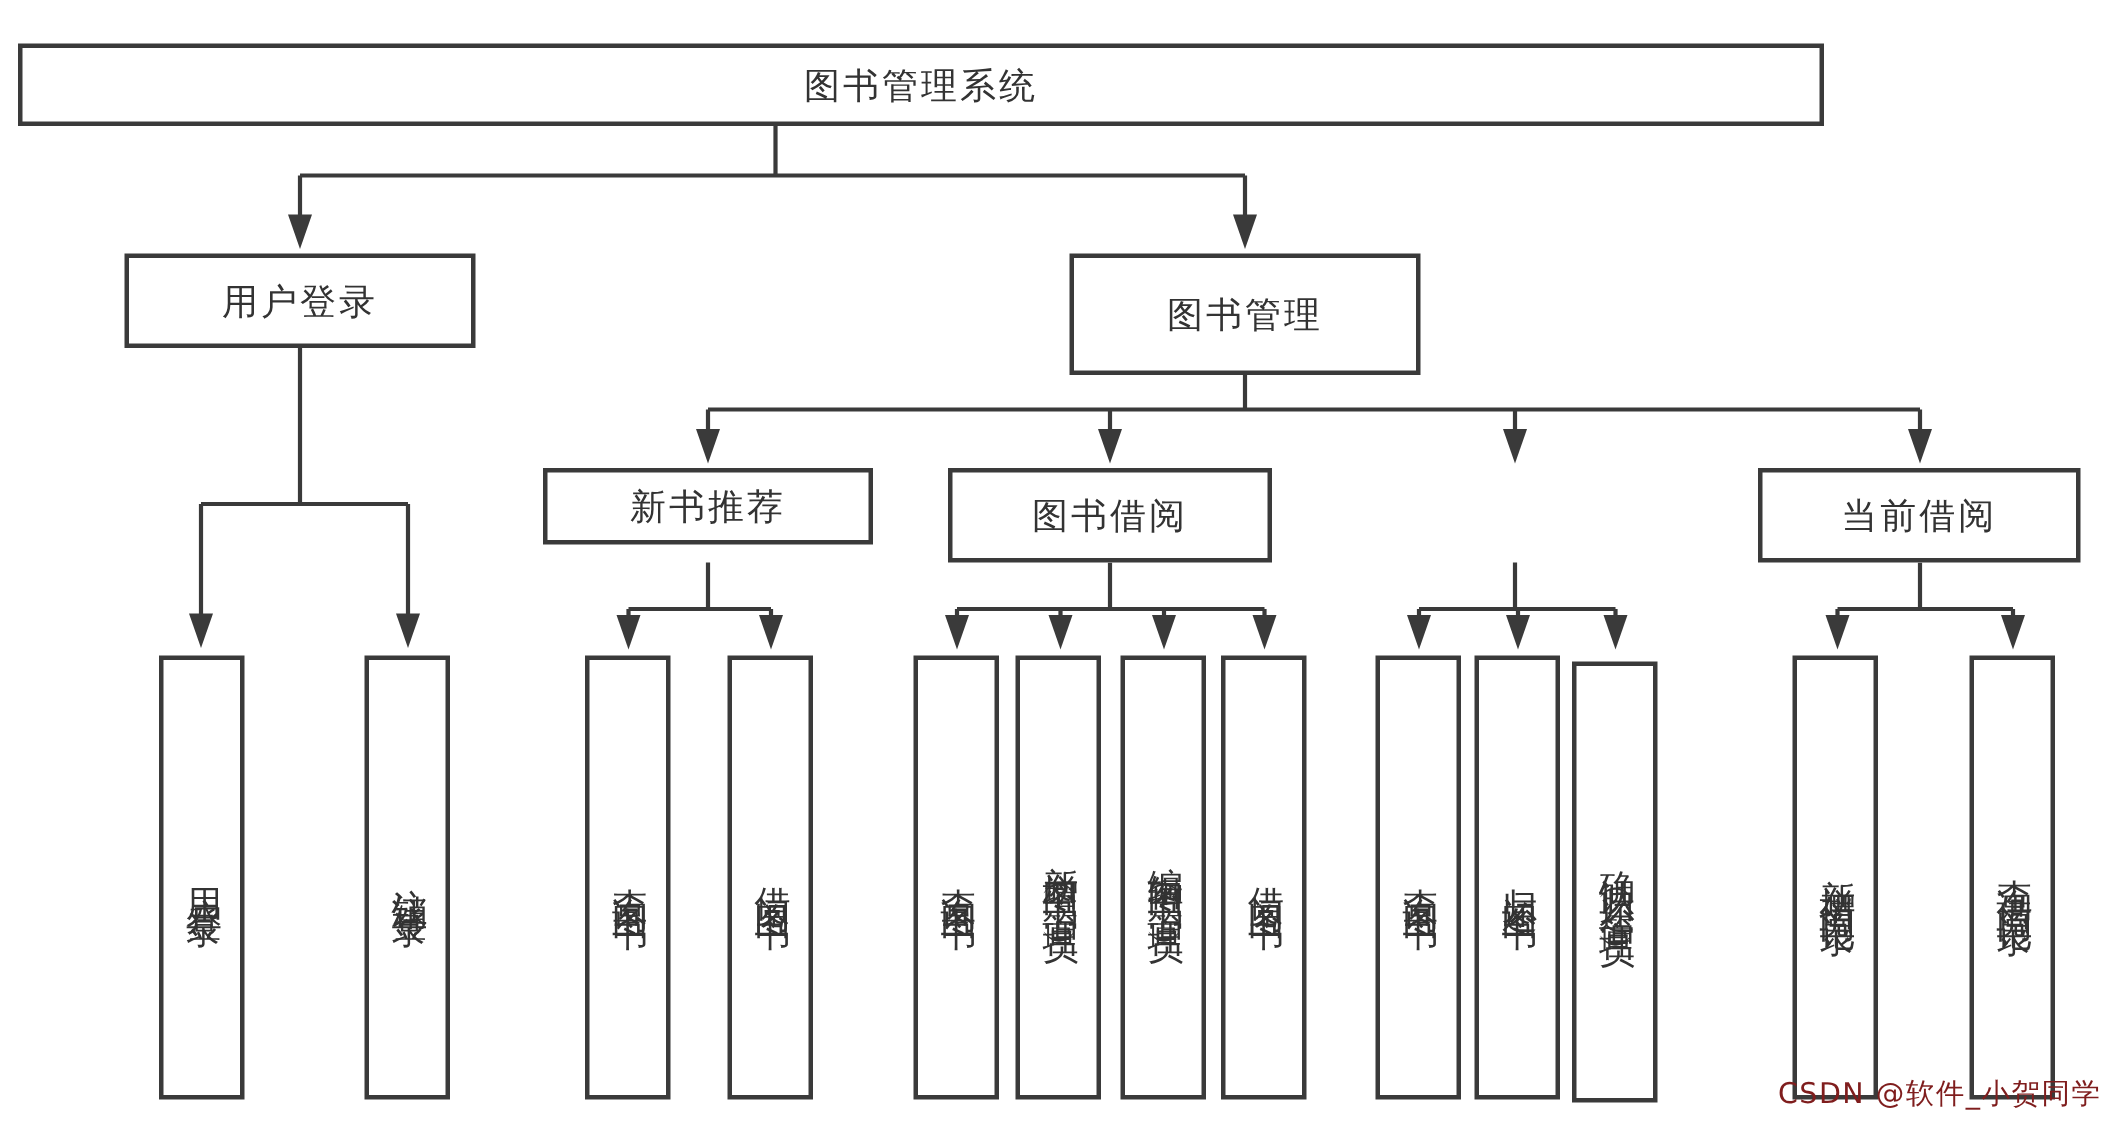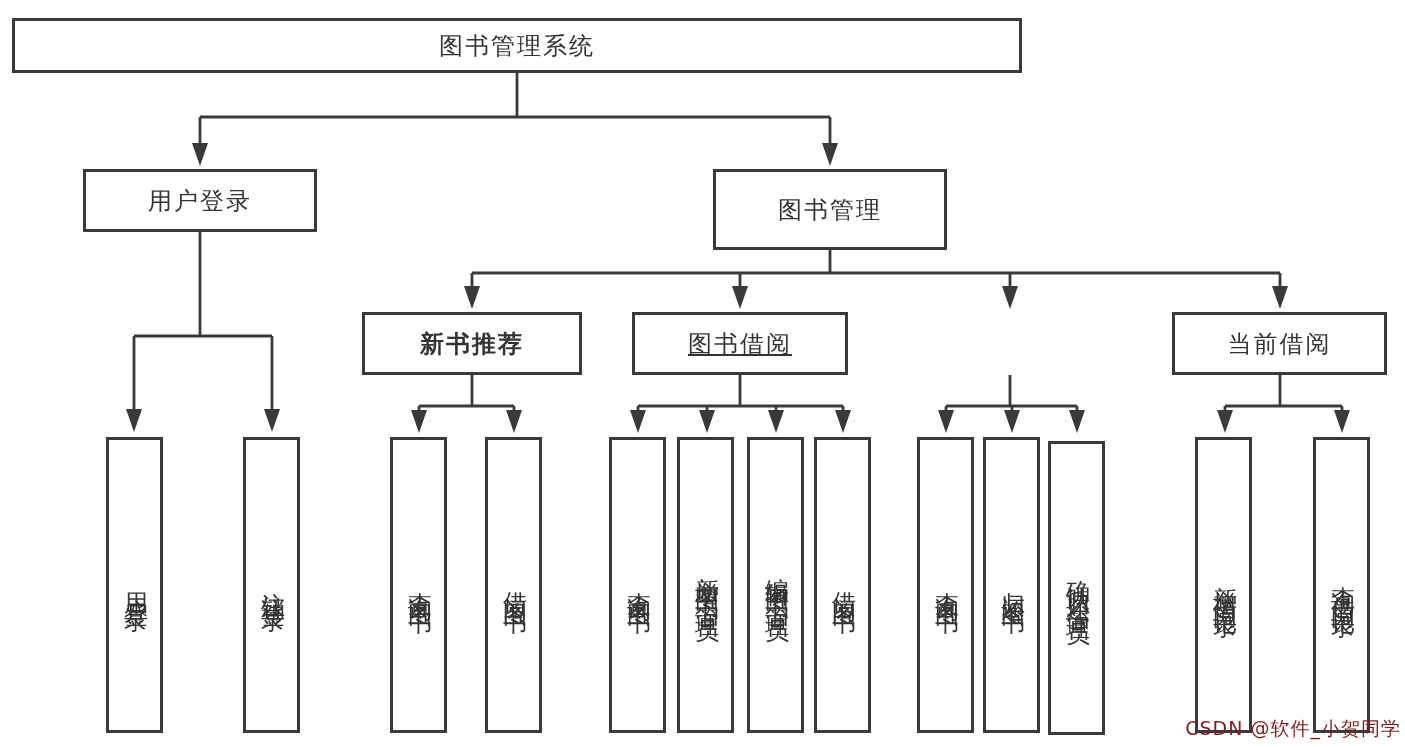--- a/index.html
+++ b/index.html
@@ -114,35 +114,35 @@
       <polygon points="768,410 784,410 776,433"></polygon>
       <polygon points="835,410 851,410 843,433"></polygon>
       <polygon points="938,410 954,410 946,433"></polygon>
       <polygon points="1004,410 1020,410 1012,433"></polygon>
       <polygon points="1069,410 1085,410 1077,433"></polygon>
       <polygon points="1217,410 1233,410 1225,433"></polygon>
       <polygon points="1334,410 1350,410 1342,433"></polygon>
     </g>
   </svg>
 
-  <div class="node" style="left:12px; top:18px; width:1010px; height:55px;">
+  <div class="node" style="left:12px; top:29px; width:1204px; height:55px;">
     <span>图书管理系统</span>
   </div>
 
   <div class="node" style="left:83px; top:169px; width:234px; height:63px;">
     <span>用户登录</span>
   </div>
   <div class="node" style="left:713px; top:169px; width:234px; height:81px;">
     <span>图书管理</span>
   </div>
 
-  <div class="node" style="left:362px; top:312px; width:220px; height:63px;font-weight:bold;">
+  <div class="node" style="left:362px; top:312px; width:220px; height:51px;">
     <span>新书推荐</span>
   </div>
-  <div class="node" style="left:632px; top:312px; width:216px; height:63px;text-decoration:underline;">
+  <div class="node" style="left:632px; top:312px; width:216px; height:63px;">
     <span>图书借阅</span>
   </div>
   <div class="node" style="left:1172px; top:312px; width:215px; height:63px;">
     <span>当前借阅</span>
   </div>
 
   <div class="leaf" style="left:106px;">用户登录</div>
   <div class="leaf" style="left:243px;">注销登录</div>
 
   <div class="leaf" style="left:390px;">查询图书</div>

